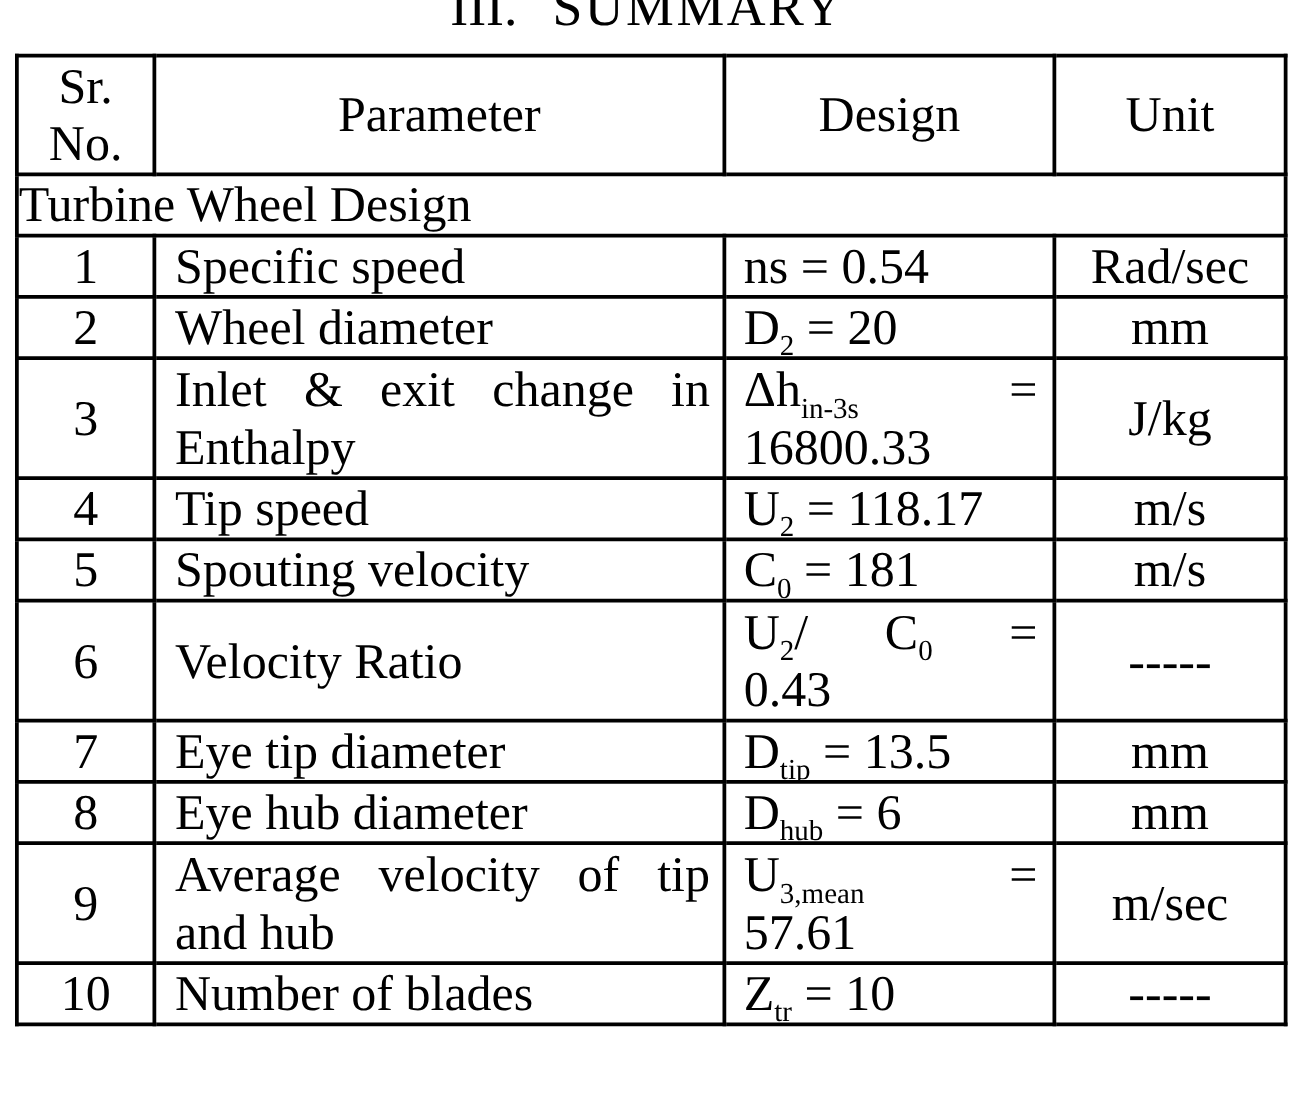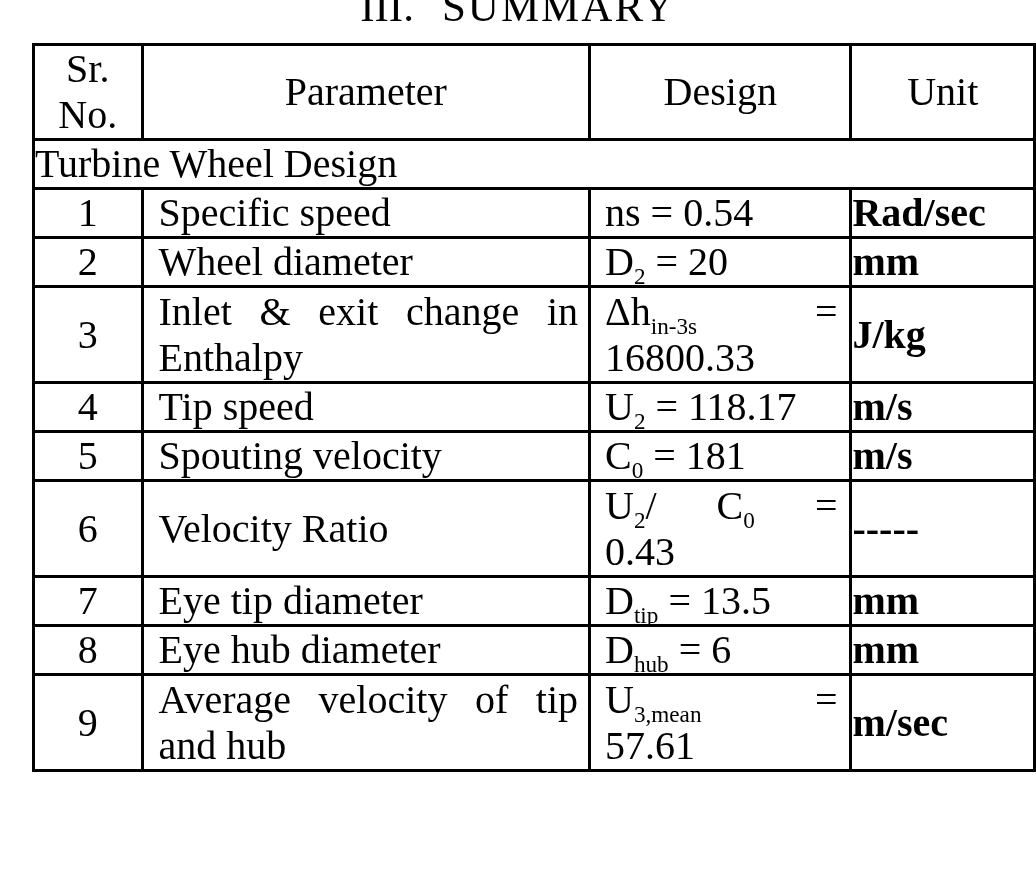--- a/index.html
+++ b/index.html
@@ -29,21 +29,20 @@
     margin-left: 28px;
     letter-spacing: 2px;
   }
   table.summary {
     position: absolute;
     left: 12px;
     top: 43px;
     border-collapse: collapse;
     table-layout: fixed;
     border: 3px solid #000;
-    margin-left: 20px;
   }
   col.c1 { width: 110px; }
   col.c2 { width: 456px; }
   col.c3 { width: 264px; }
   col.c4 { width: 185px; }
   td, th {
     border: 3px solid #000;
     vertical-align: middle;
     font-weight: normal;
     font-size: 40px;
@@ -52,21 +51,21 @@
     overflow: hidden;
   }
   tr.hdr     { height: 93px; }
   tr.section { height: 45px; }
   tr.h1      { height: 46px; }
   tr.h2      { height: 96px; }
   th { text-align: center; }
   .c-sr   { text-align: center; }
   .c-param{ text-align: left; padding-left: 15px; padding-right: 10px; }
   .c-val  { text-align: left; padding-left: 14px; padding-right: 12px; }
-  .c-unit { text-align: left; font-weight: bold; }
+  .c-unit { text-align: center; }
   .c-section { text-align: left; }
   .line { line-height: 46px; }
   .just {
     text-align: justify;
     text-align-last: justify;
     -moz-text-align-last: justify;
   }
   sub {
     font-size: 0.58em;
     line-height: 0;
@@ -186,14 +185,24 @@
         <td class="c-param">
           <div class="line just"><span>Average velocity of tip</span></div>
           <div class="line"><span>and hub</span></div>
         </td>
         <td class="c-val">
           <div class="line just"><span>U</span><sub>3,mean</sub><span> =</span></div>
           <div class="line"><span>57.61</span></div>
         </td>
         <td class="c-unit">m/sec</td>
       </tr>
+      <tr class="h1">
+        <td class="c-sr">10</td>
+        <td class="c-param">
+          <div class="line"><span>Number of blades</span></div>
+        </td>
+        <td class="c-val">
+          <div class="line"><span>Z</span><sub>tr</sub><span> = 10</span></div>
+        </td>
+        <td class="c-unit">-----</td>
+      </tr>
     </tbody>
 </table>
 
 </body></html>

